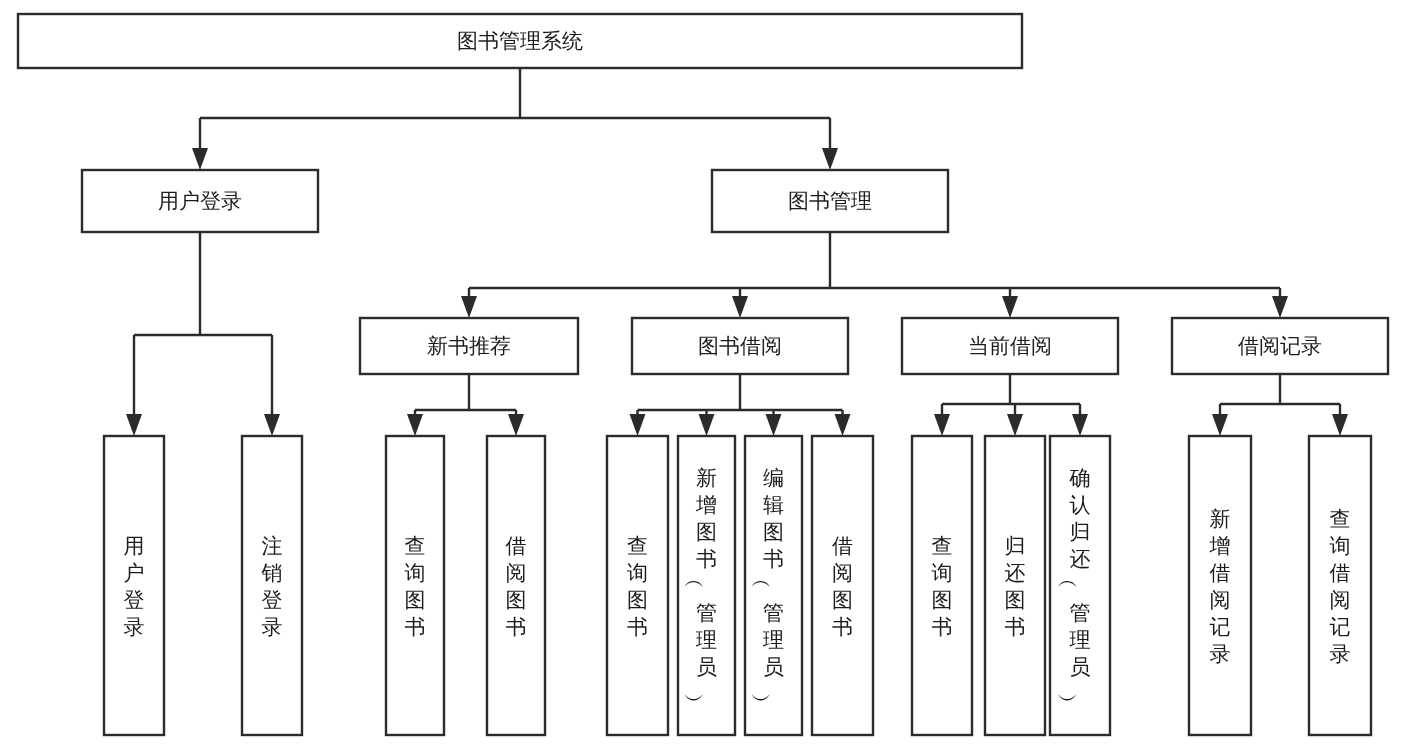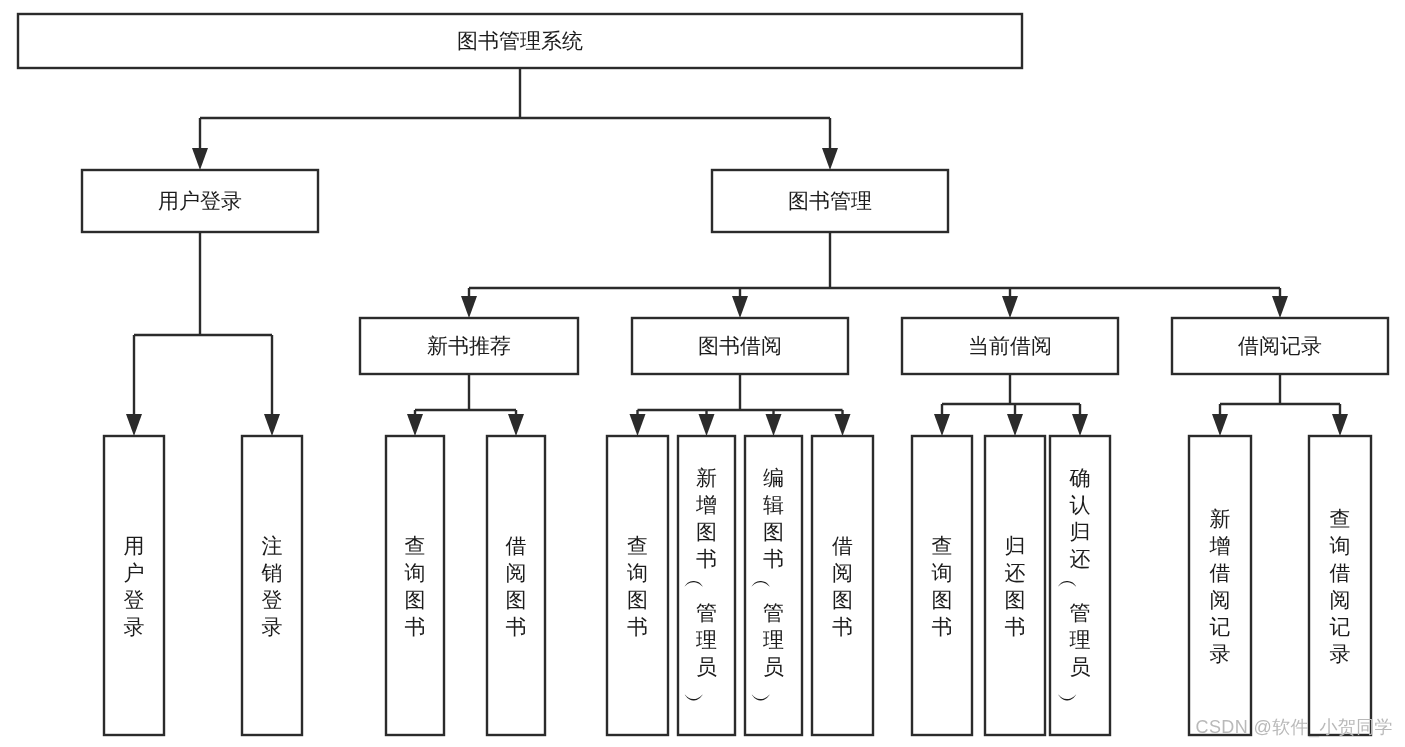--- a/index.html
+++ b/index.html
@@ -201,14 +201,13 @@
         <g>
           <rect x="1189" y="436" width="62" height="299" class="node-box"></rect>
           <text x="1220" y="525.56" class="node-label-v"><tspan x="1220" dy="0">新</tspan><tspan x="1220" dy="27">增</tspan><tspan x="1220" dy="27">借</tspan><tspan x="1220" dy="27">阅</tspan><tspan x="1220" dy="27">记</tspan><tspan x="1220" dy="27">录</tspan></text>
         </g>
         <g>
           <rect x="1309" y="436" width="62" height="299" class="node-box"></rect>
           <text x="1340" y="525.56" class="node-label-v"><tspan x="1340" dy="0">查</tspan><tspan x="1340" dy="27">询</tspan><tspan x="1340" dy="27">借</tspan><tspan x="1340" dy="27">阅</tspan><tspan x="1340" dy="27">记</tspan><tspan x="1340" dy="27">录</tspan></text>
         </g>
       </g>
   </svg>
-  <div class="watermark">CSDN @软件_小贺同学</div>
 </div>
 
 </body></html>

